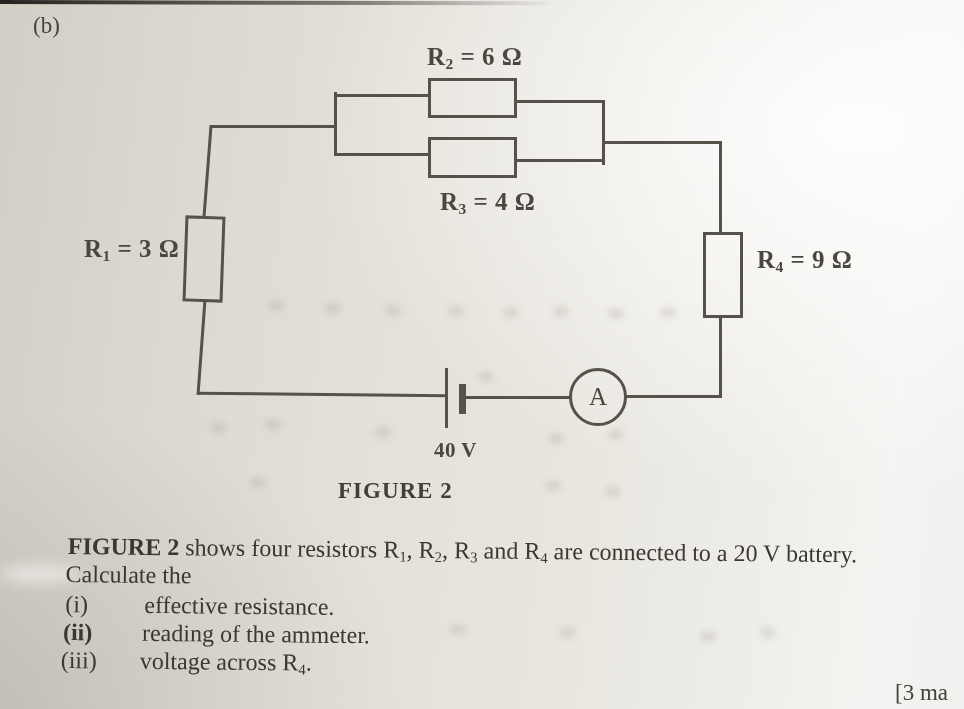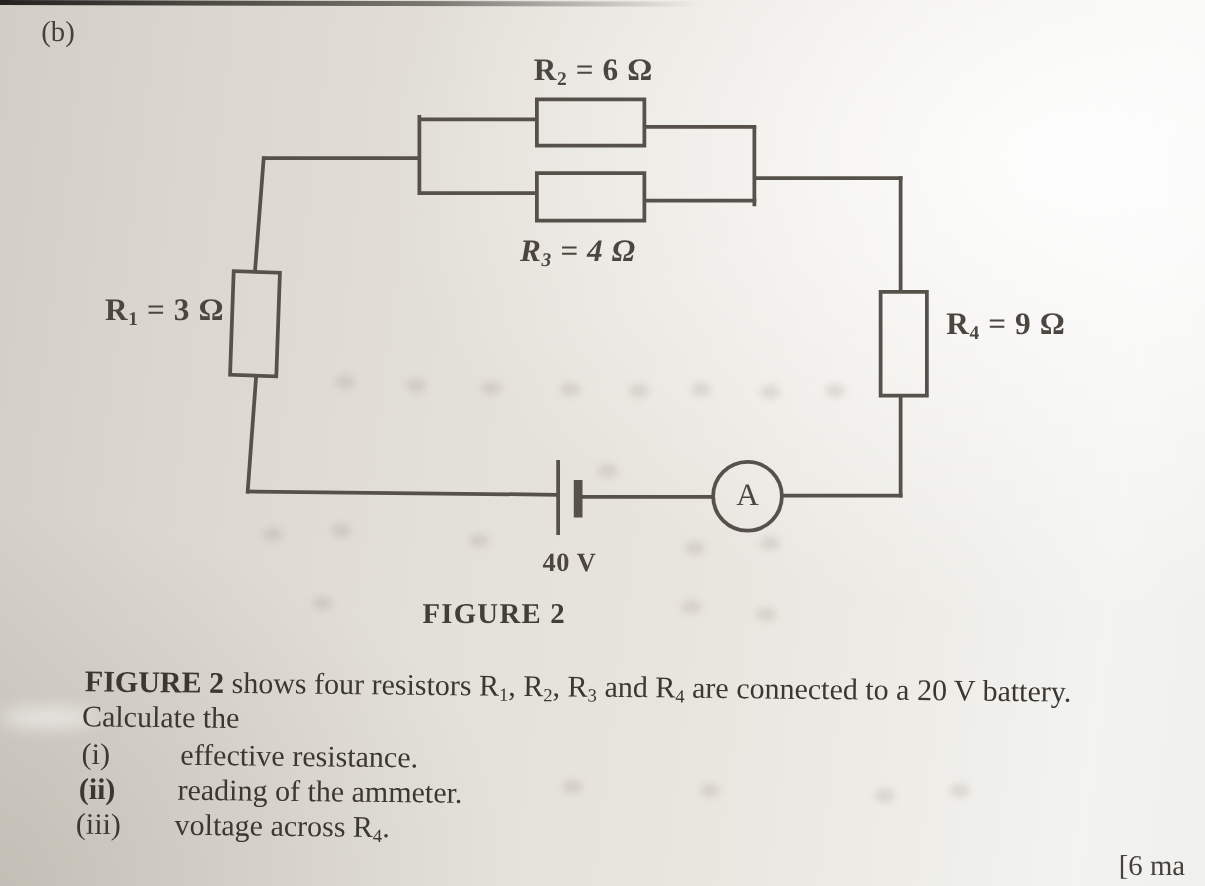--- a/index.html
+++ b/index.html
@@ -88,21 +88,21 @@
 
     <div class="wire" style="left:334px;top:92px;width:3px;height:64px;"></div>
     <div class="wire" style="left:335px;top:94px;width:95px;height:3px;"></div>
     <div class="rbox" style="left:428px;top:78px;width:89px;height:40px;"></div>
     <div class="wire" style="left:515px;top:100px;width:90px;height:3px;"></div>
     <div class="wire" style="left:335px;top:153px;width:95px;height:3px;"></div>
     <div class="rbox" style="left:428px;top:137px;width:89px;height:41px;"></div>
     <div class="wire" style="left:515px;top:159px;width:90px;height:3px;"></div>
     <div class="wire" style="left:602px;top:101px;width:3px;height:64px;"></div>
     <div class="clabel" style="left:427px;top:43px;"><span>R</span><span class="sub">2</span><span> = 6 Ω</span></div>
-    <div class="clabel" style="left:416px;top:188px;font-style:italic;"><span>R</span><span class="sub">3</span><span> = 4 Ω</span></div>
+    <div class="clabel" style="left:440px;top:188px;"><span>R</span><span class="sub">3</span><span> = 4 Ω</span></div>
 
     <div class="wire" style="left:604px;top:141px;width:118px;height:3px;"></div>
     <div class="wire" style="left:719px;top:141px;width:3px;height:93px;"></div>
     <div class="rbox" style="left:703px;top:232px;width:40px;height:86px;"></div>
     <div class="wire" style="left:719px;top:316px;width:3px;height:82px;"></div>
     <div class="clabel" style="left:757px;top:246px;"><span>R</span><span class="sub">4</span><span> = 9 Ω</span></div>
 
     <div class="wire" style="left:197px;top:393px;width:250px;height:3px;transform:rotate(0.6deg);"></div>
     <div class="wire" style="left:445px;top:368px;width:3px;height:60px;"></div>
     <div class="wire" style="left:459px;top:384px;width:7px;height:30px;"></div>
@@ -124,15 +124,15 @@
     <div class="qline" style="left:66px;top:591px;">(i)</div>
     <div class="qline" style="left:145px;top:591px;">effective resistance.</div>
 
     <div class="qline" style="left:64px;top:619px;font-weight:bold;">(ii)</div>
     <div class="qline" style="left:143px;top:619px;">reading of the ammeter.</div>
 
     <div class="qline" style="left:62px;top:647px;">(iii)</div>
     <div class="qline" style="left:141px;top:647px;"><span>voltage across R</span><span class="sub">4</span><span>.</span></div>
   </div>
 
-  <div class="marks">[6 ma</div>
+  <div class="marks">[3 ma</div>
 
 </div>
 
 </body></html>

